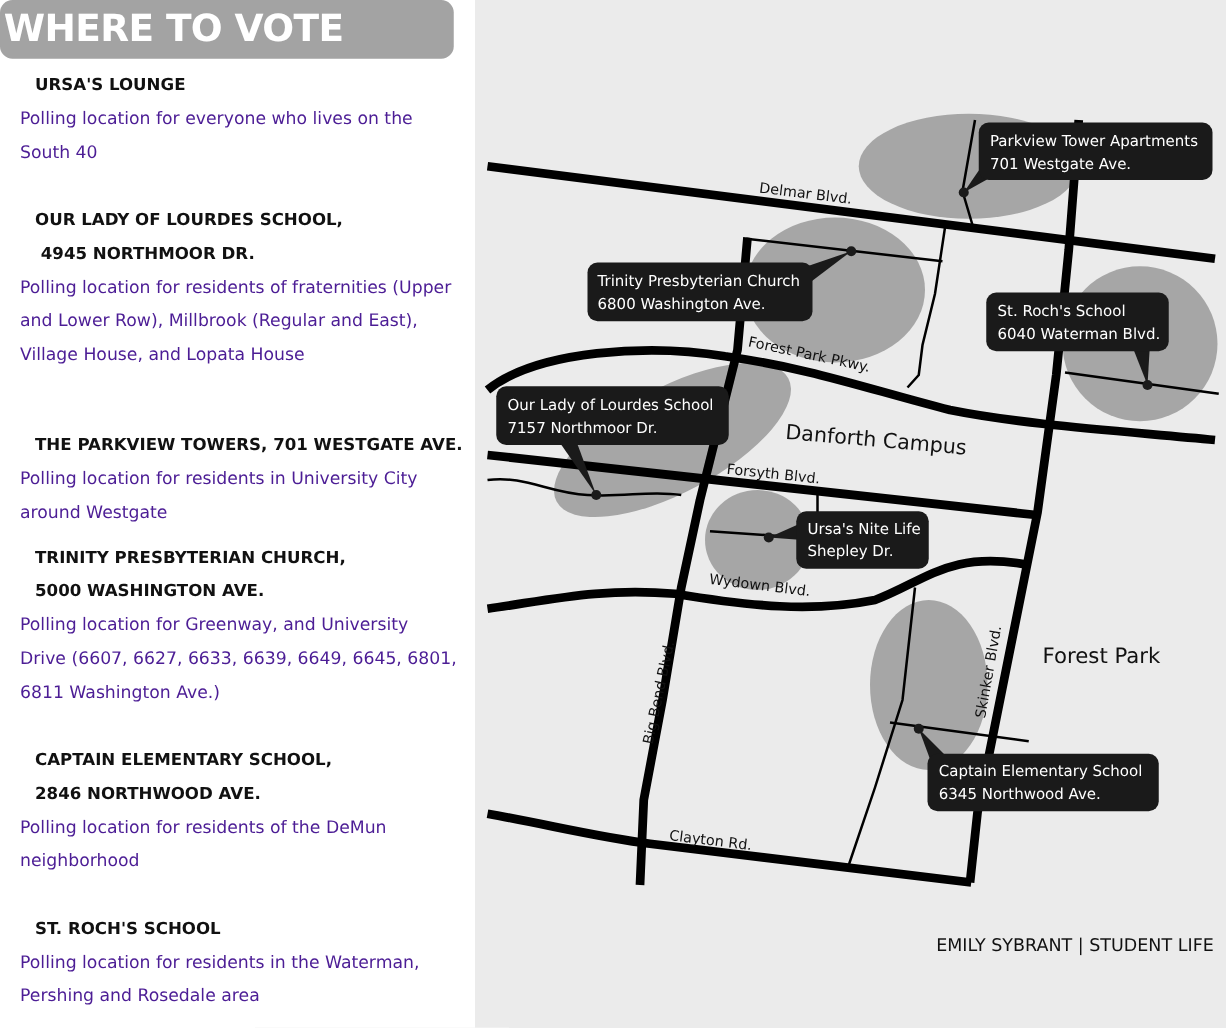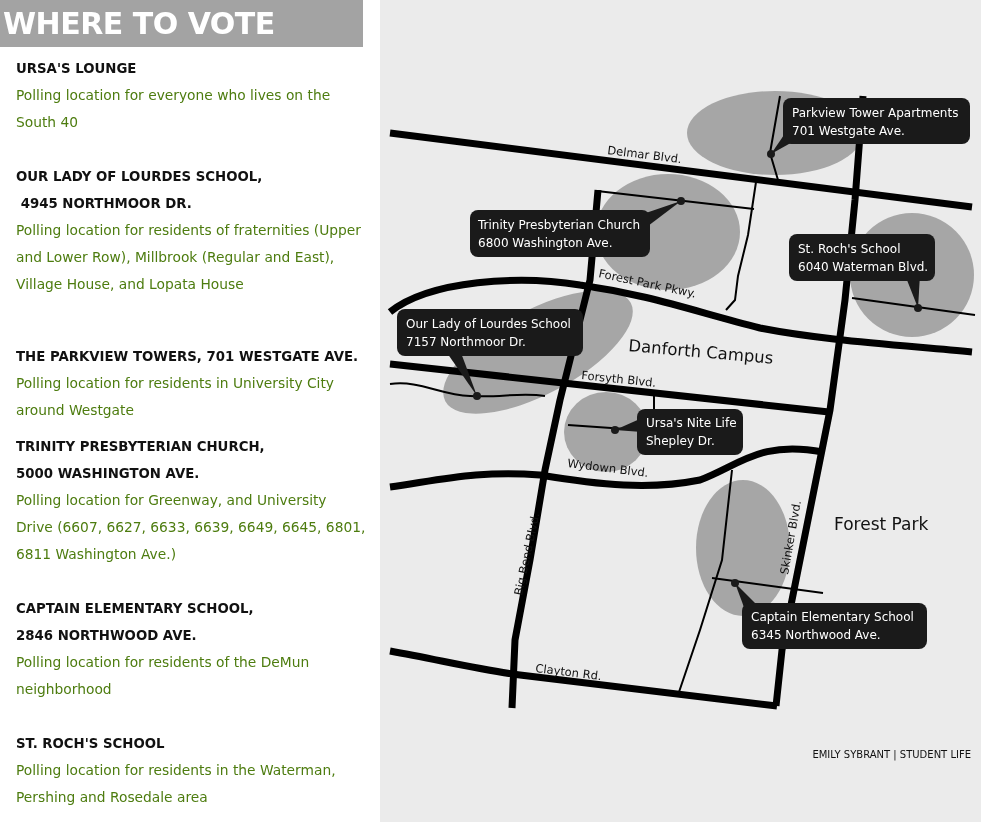--- a/index.html
+++ b/index.html
@@ -1,25 +1,25 @@
 <!DOCTYPE html>
 <html><head>
 <meta charset="utf-8">
 <style>
   html,body{margin:0;padding:0;}
   body{width:981px;height:822px;background:#ffffff;position:relative;overflow:hidden;font-family:"DejaVu Sans","Liberation Sans",sans-serif;}
   .left{position:absolute;left:0;top:0;width:380px;height:822px;background:#fff;}
-  .banner{position:absolute;left:0;top:0;width:363px;height:47px;background:#a3a3a3;}
+  .banner{position:absolute;left:0;top:0;width:363px;height:47px;background:#a3a3a3;border-radius:10px;}
   .banner-title{position:absolute;left:3px;top:4px;font-family:"DejaVu Sans",sans-serif;font-weight:bold;font-size:30px;color:#fff;letter-spacing:-0.5px;line-height:40px;white-space:nowrap;}
   .loc{position:absolute;left:16px;width:350px;}
-  .loc .h{font-weight:bold;font-size:13.3px;color:#111;line-height:27px;white-space:pre;}
-  .loc .d{font-size:13.8px;color:#4d7c0f;line-height:27px;}
+  .loc .h{font-weight:bold;font-size:13.3px;color:#111;line-height:27px;white-space:pre;margin-left:12px;}
+  .loc .d{font-size:13.8px;color:#4c1d95;line-height:27px;}
   .map{position:absolute;left:380px;top:0;width:601px;height:822px;background:#ebebeb;}
   .map svg{position:absolute;left:0;top:0;}
-  .credit{position:absolute;right:10px;top:749px;font-size:10px;color:#111;white-space:nowrap;}
+  .credit{position:absolute;right:10px;top:749px;font-size:14px;color:#111;white-space:nowrap;}
 </style>
 </head>
 <body>
 
 <div class="left">
   <div class="banner">
     <div class="banner-title">WHERE TO VOTE</div>
   </div>
 
   <div class="loc" style="top:55px">

